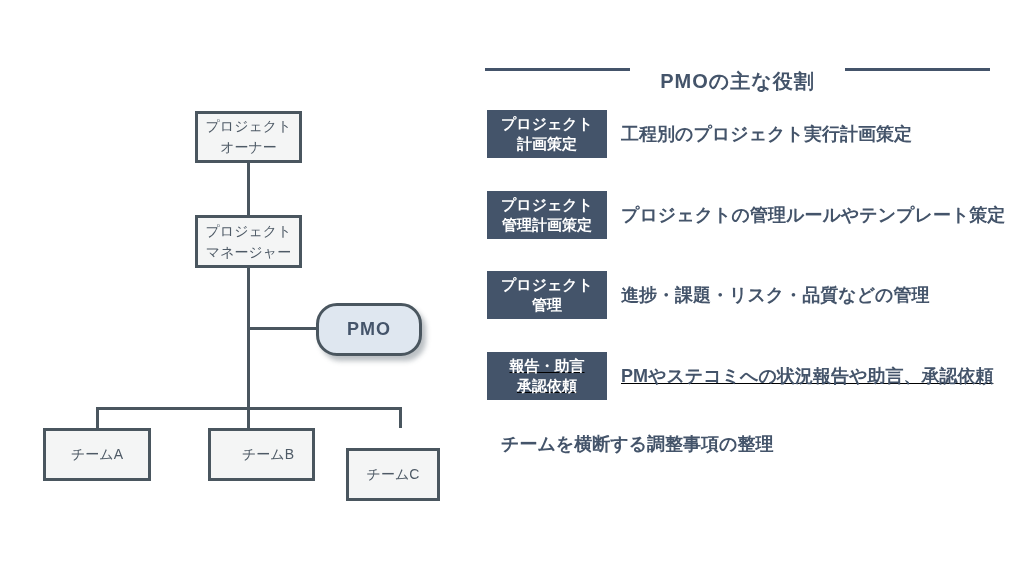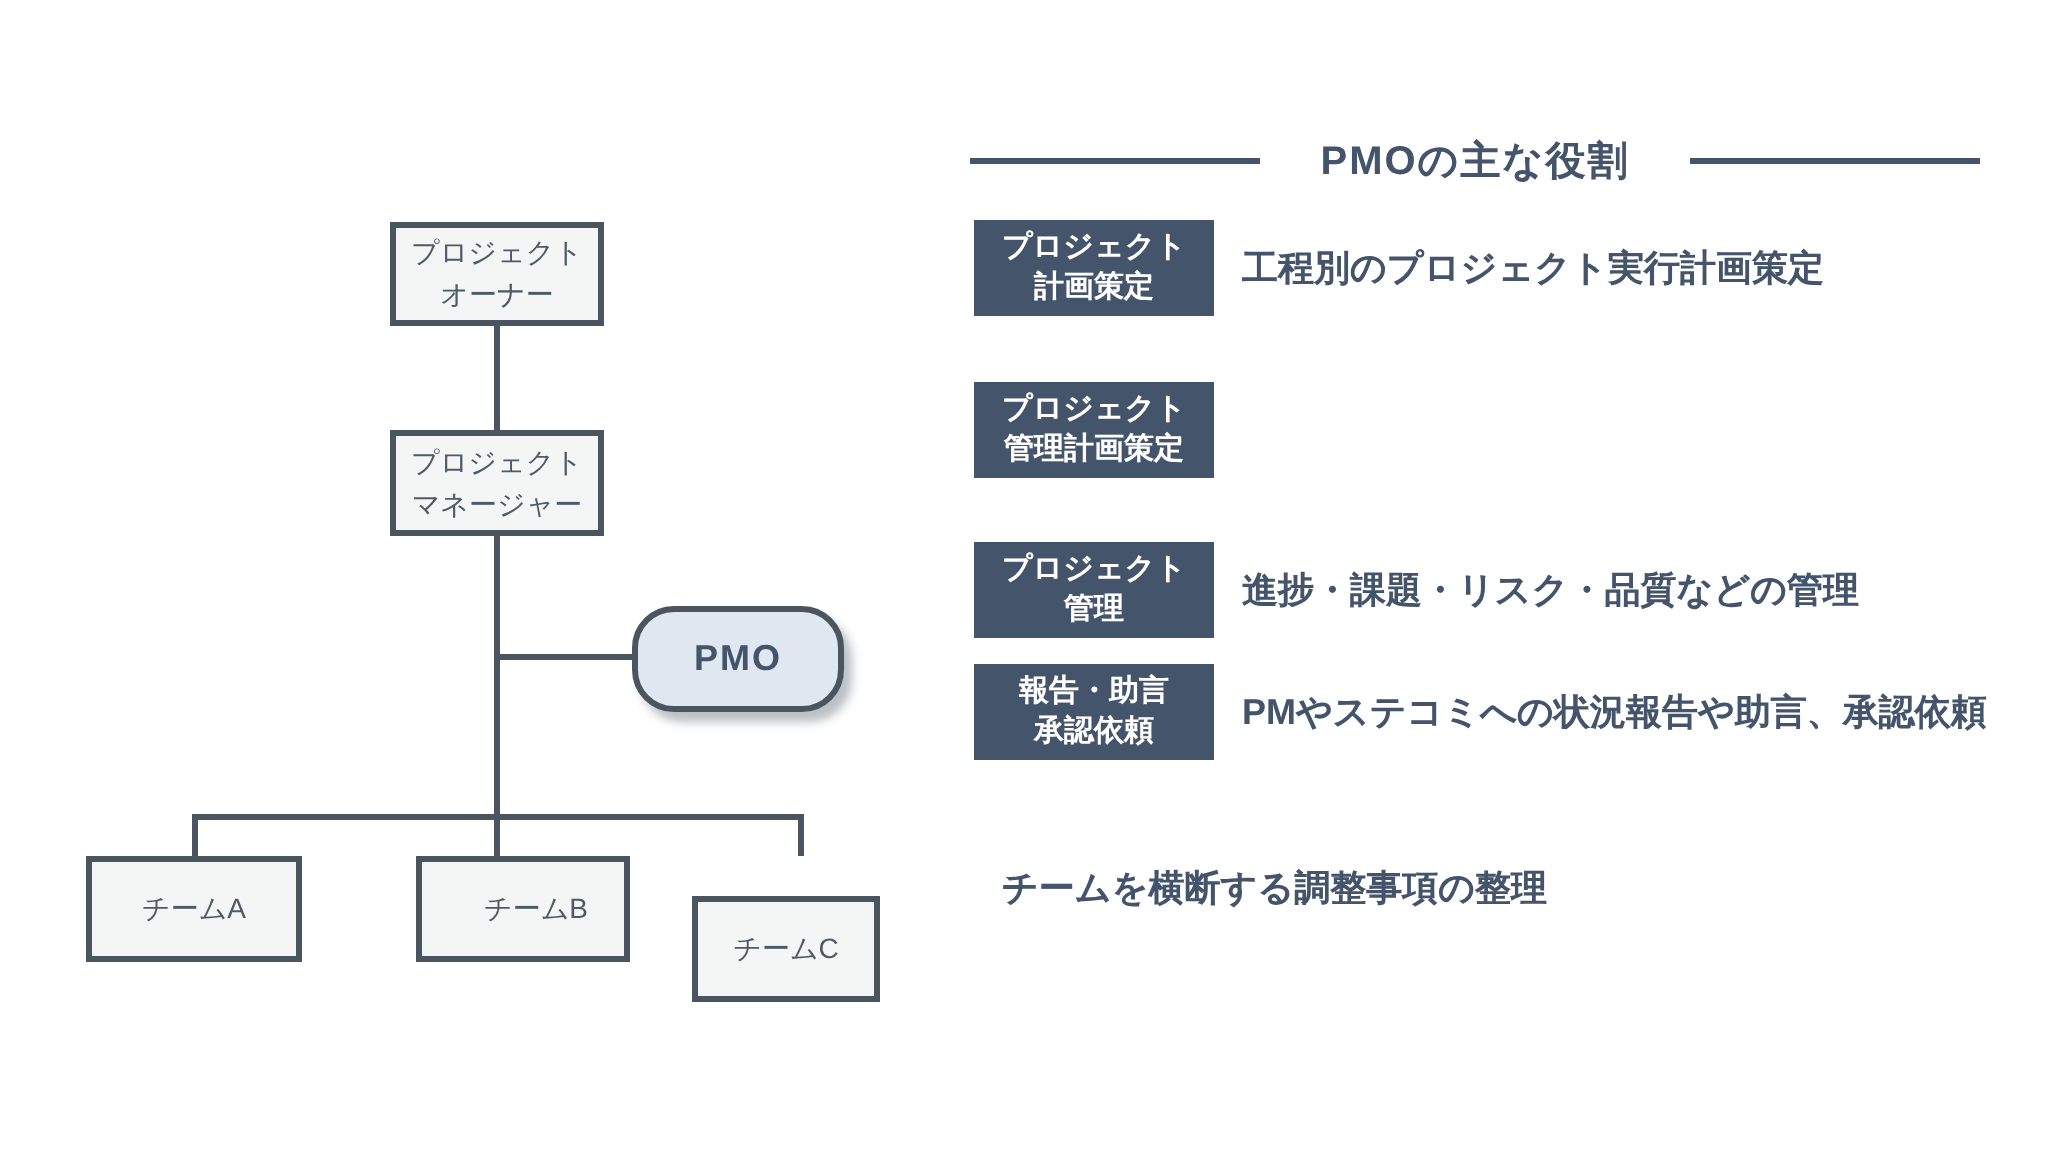--- a/index.html
+++ b/index.html
@@ -31,21 +31,21 @@
     font-size:18px;font-weight:bold;color:var(--navy);
     letter-spacing:1px;
     box-shadow:4px 5px 5px rgba(105,115,125,0.45);
     border-radius:21px;
   }
   .line{position:absolute;background:var(--chart_border);}
 
   
   .roles-header{
     position:absolute;left:485px;top:68px;width:505px;height:24px;
-    display:flex;align-items:center;gap:30px;
+    display:flex;align-items:flex-start;gap:30px;
   }
   .hrule{flex:1;height:3px;background:var(--navy);}
   .roles-title{
     font-size:20px;font-weight:bold;color:var(--navy);
     white-space:nowrap;letter-spacing:1px;
   }
   .role-row{
     position:absolute;left:487px;
     display:flex;align-items:center;
   }
@@ -102,29 +102,30 @@
 
     <div class="role-row" style="top:110px;">
       <div class="role-label">プロジェクト
 計画策定</div>
       <div class="role-desc">工程別のプロジェクト実行計画策定</div>
     </div>
 
     <div class="role-row" style="top:191px;">
       <div class="role-label">プロジェクト
 管理計画策定</div>
+      <div class="role-desc">プロジェクトの管理ルールやテンプレート策定</div>
     </div>
 
     <div class="role-row" style="top:271px;">
       <div class="role-label">プロジェクト
 管理</div>
       <div class="role-desc">進捗・課題・リスク・品質などの管理</div>
     </div>
 
-    <div class="role-row" style="top:332px;">
+    <div class="role-row" style="top:352px;text-decoration:underline;">
       <div class="role-label">報告・助言
 承認依頼</div>
       <div class="role-desc">PMやステコミへの状況報告や助言、承認依頼</div>
     </div>
 
     <div class="role-row" style="top:432px;">
       <div class="role-desc">チームを横断する調整事項の整理</div>
     </div>
   </div>
 

